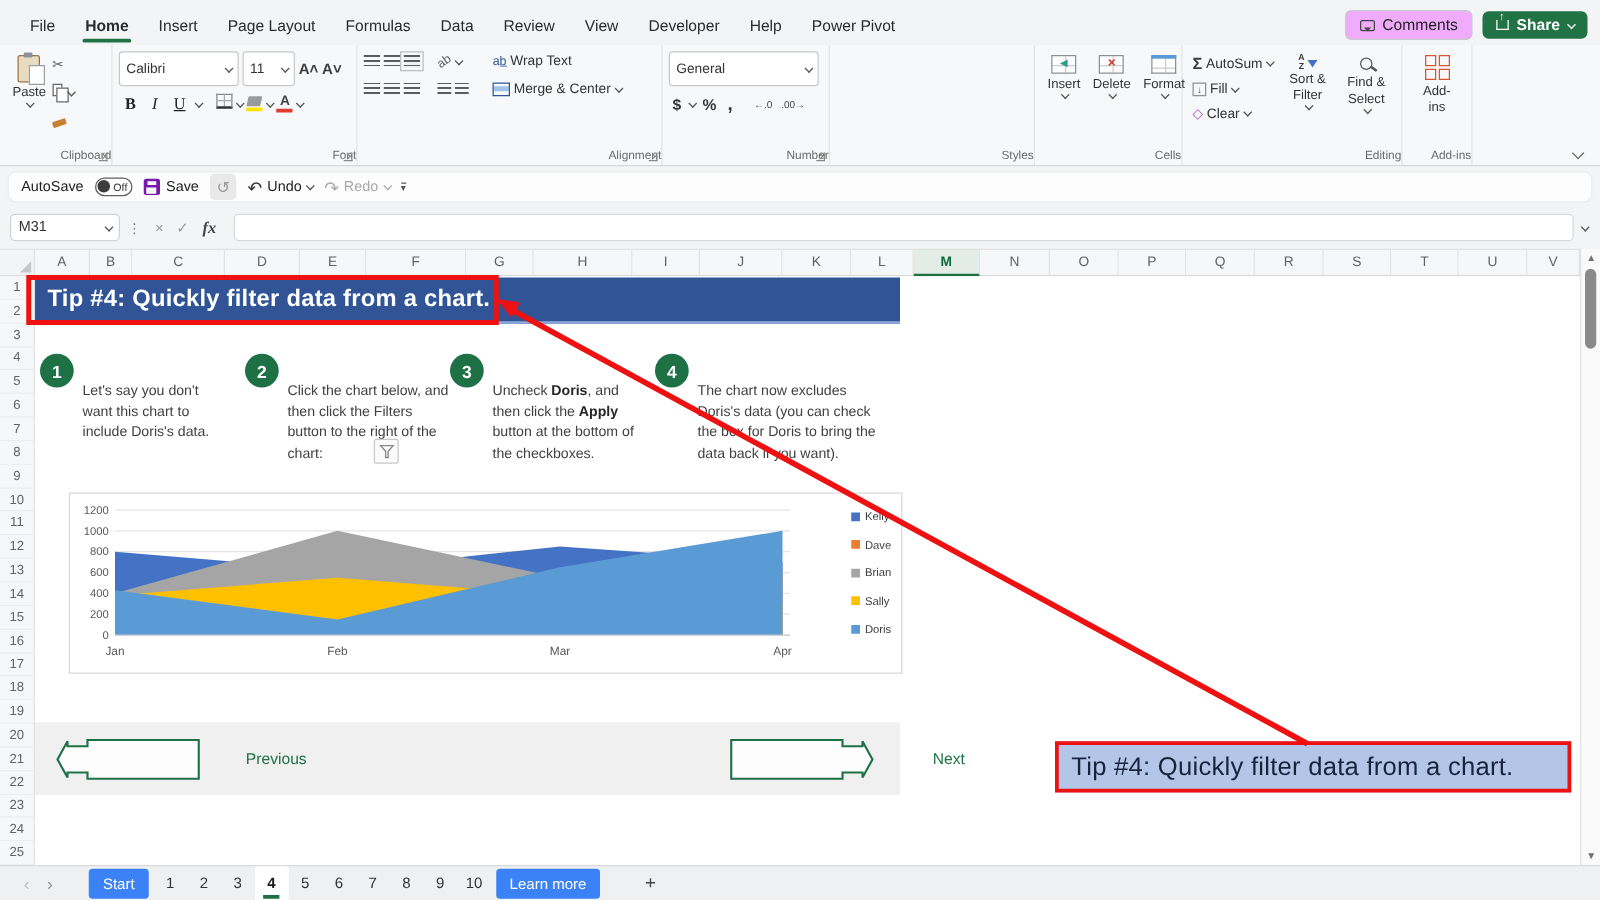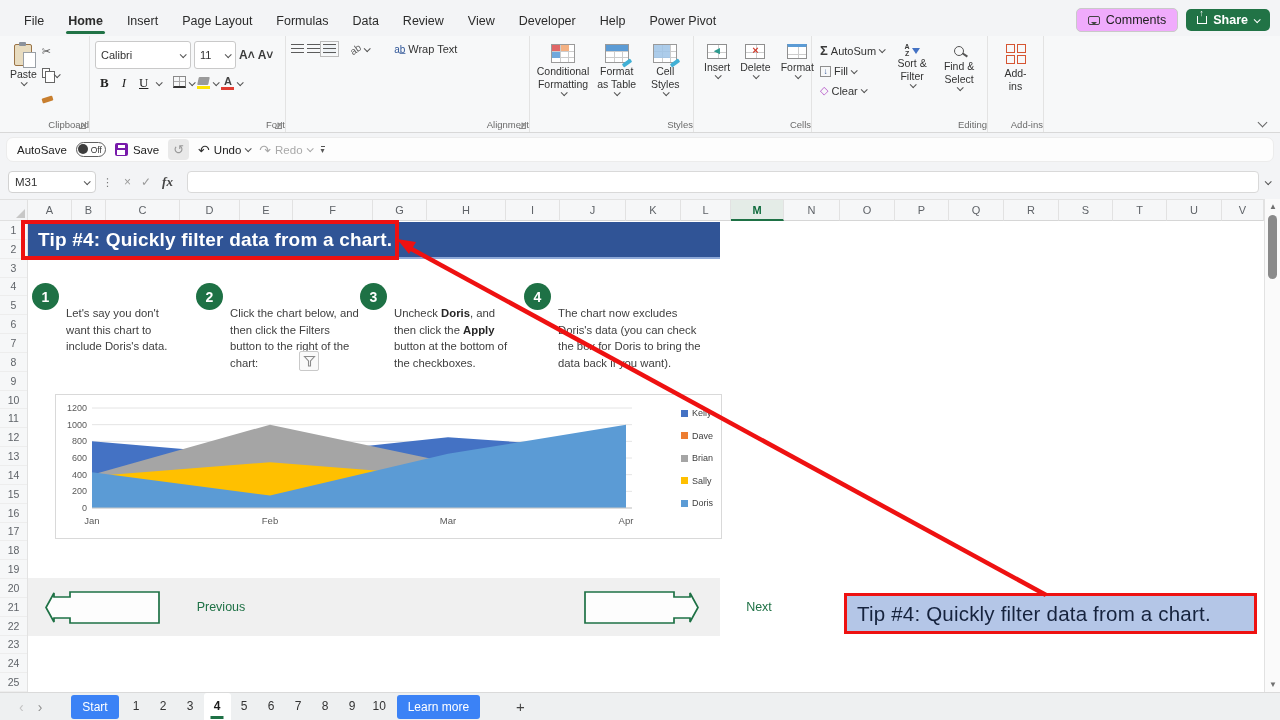--- a/index.html
+++ b/index.html
@@ -243,47 +243,57 @@
       <span class="bars sel"></span>
       <span style="width:8px"></span>
       <span class="obl">ab</span>
       <span class="cv"></span>
       <span style="width:16px"></span>
       <span class="rbtn">
         <span class="wrapic">ab̲</span>
         <span>Wrap Text</span>
       </span>
     </div>
+    <div class="rrow">
+      <span class="bars"></span>
+      <span class="bars"></span>
+      <span class="bars"></span>
+      <span style="width:8px"></span>
+      <span class="bars" style="width:11px"></span>
+      <span class="bars" style="width:11px"></span>
+      <span style="width:10px"></span>
+      <span class="rbtn">
+        <span class="mergeic"></span>
+        <span>Merge &amp; Center</span>
+        <span class="cv"></span>
+      </span>
+    </div>
     <div class="glabel">Alignment</div>
     <span class="launcher"></span>
   </div>
 
+  <div class="rgroup" style="width:134px">
+    <div class="rsel" style="width:120px;margin-bottom:6px;">
+      <span>General</span>
+        <span class="cv"></span>
+    </div>
+    <div class="rrow">
+      <span class="numic">$</span>
+      <span class="cv"></span>
+      <span class="numic">%</span>
+      <span class="numic" style="font-size:15px">,</span>
+      <span style="width:6px"></span>
+      <span class="decic">←.0</span>
+      <span class="decic">.00→</span>
+    </div>
+    <div class="glabel">Number</div>
+    <span class="launcher"></span>
+  </div>
 
   <div class="rgroup" style="width:164px">
-    <div style="display:flex;justify-content:space-around;">
-      <div class="big-btn" style="width:56px">
-        <span class="gridic cf"></span>
-        <span>Conditional Formatting</span>
-        <span class="cv"></span>
-      </div>
-      <div class="big-btn" style="width:52px">
-        <span class="gridic fat">
-            <span class="brush"></span>
-          </span>
-        <span>Format as Table</span>
-        <span class="cv"></span>
-      </div>
-      <div class="big-btn" style="width:46px">
-        <span class="gridic cs">
-            <span class="brush"></span>
-          </span>
-        <span>Cell Styles</span>
-        <span class="cv"></span>
-      </div>
-    </div>
     <div class="glabel">Styles</div>
   </div>
 
   <div class="rgroup" style="width:118px">
     <div style="display:flex;justify-content:space-around;">
       <div class="big-btn">
         <span class="cellic">
             <span class="ov" style="color:#2e9b8f">◂</span>
           </span>
         <span>Insert</span>

